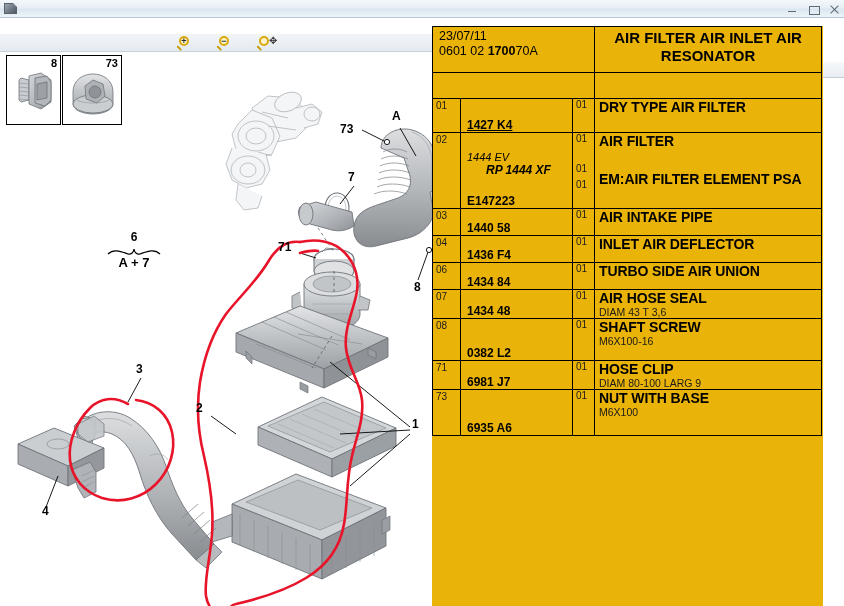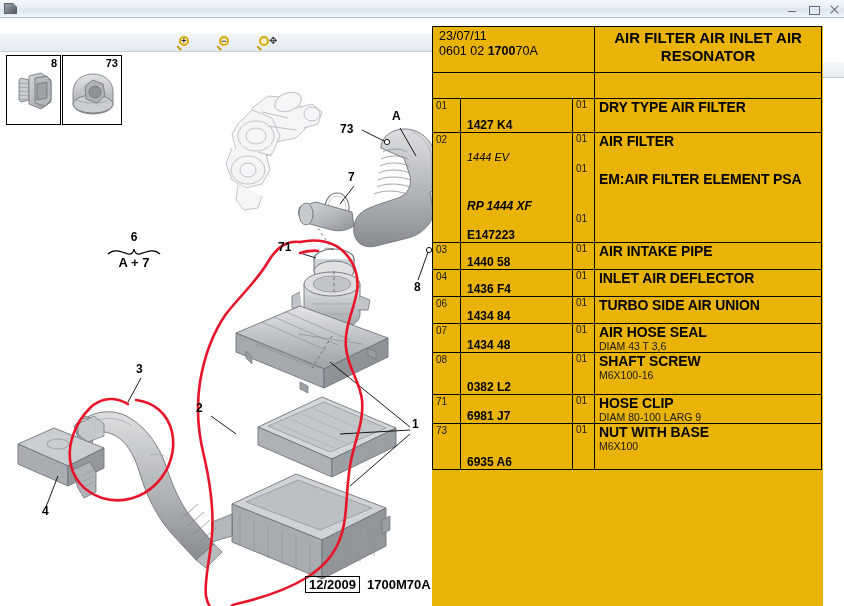--- a/index.html
+++ b/index.html
@@ -144,21 +144,21 @@
     font-size: 11px; color: #000;
   }
   .c-idx   { width: 28px; }
   .c-ref   { width: 112px; }
   .c-qty   { width: 22px; }
   .c-desc  { width: 227px; }
 
   .idxtxt { font-size: 10px; padding: 1px 0 0 3px; color: #1a1a1a; }
   .reftxt { font-size: 12px; font-weight: bold; padding-left: 6px; }
   .reftxt.ital { font-style: italic; font-weight: normal; font-size: 11px; }
-  .reftxt.italb { font-style: italic; font-weight: bold; text-align: left; padding-right: 2px; margin-top: 36px; }
+  .reftxt.italb { font-style: italic; font-weight: bold; text-align: center; padding-right: 2px; }
   .qtytxt { font-size: 10px; padding-left: 3px; color: #1a1a1a; }
   .desctxt { font-size: 14px; font-weight: bold; padding-left: 4px; letter-spacing: -.1px; }
   .subtxt  { font-size: 10.5px; padding-left: 4px; color: #1a1a1a; }
 
   .hdr-date { font-size: 12.5px; padding: 2px 0 0 6px; line-height: 15px; }
   .hdr-date b { font-weight: bold; }
   .hdr-title {
     font-size: 15px; font-weight: bold; text-align: center;
     line-height: 18px; padding: 2px 4px 3px 4px;
   }
@@ -452,24 +452,20 @@
     <span class="callout" style="left:278px; top:188px;">71</span>
 
     <span class="brace-lbl" style="left:108px; top:178px; width:52px;">6</span>
     <span class="brace-lbl" style="left:104px; top:203px; width:60px; font-size:13px;text-align:center;">A + 7</span>
 
     <span class="callout" style="left:136px; top:310px;">3</span>
     <span class="callout" style="left:196px; top:349px;">2</span>
     <span class="callout" style="left:412px; top:365px;">1</span>
     <span class="callout" style="left:42px;  top:452px;">4</span>
 
-    <div class="footlabel" style="left:305px; top:524px;">
-      <span class="boxed">12/2009</span>
-      <span>1700M70A</span>
-    </div>
   </div>
 
   <div class="tablepane">
     <table class="parts">
       <colgroup>
         <col class="c-idx">
           <col class="c-ref">
           <col class="c-qty">
           <col class="c-desc">
       </colgroup>
@@ -492,21 +488,21 @@
 
         <tr class="spacer-row">
           <td colspan="3"></td>
           <td></td>
         </tr>
 
         <tr>
           <td rowspan="1">
             <div class="idxtxt">01</div>
           </td>
-          <td style="height:34px;">
+          <td style="height:34px;text-decoration:underline;">
             <div class="two-line">
                 <span></span>
               <div class="reftxt">1427 K4</div>
             </div>
           </td>
           <td>
             <div class="two-line">
                 <span></span>
               <div class="qtytxt">01</div>
             </div>

